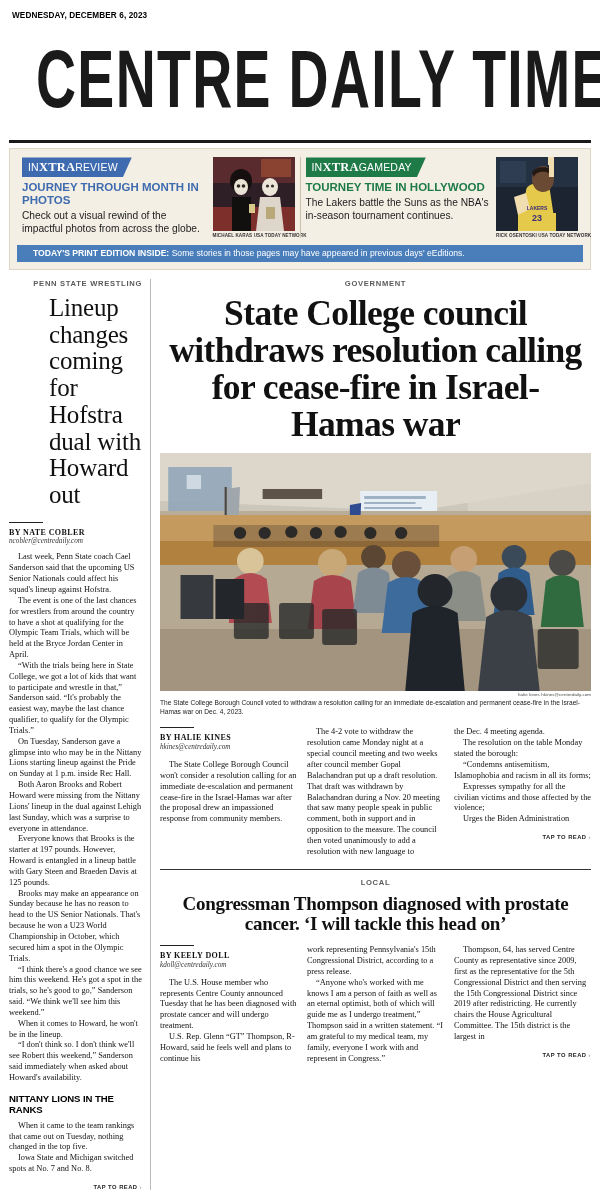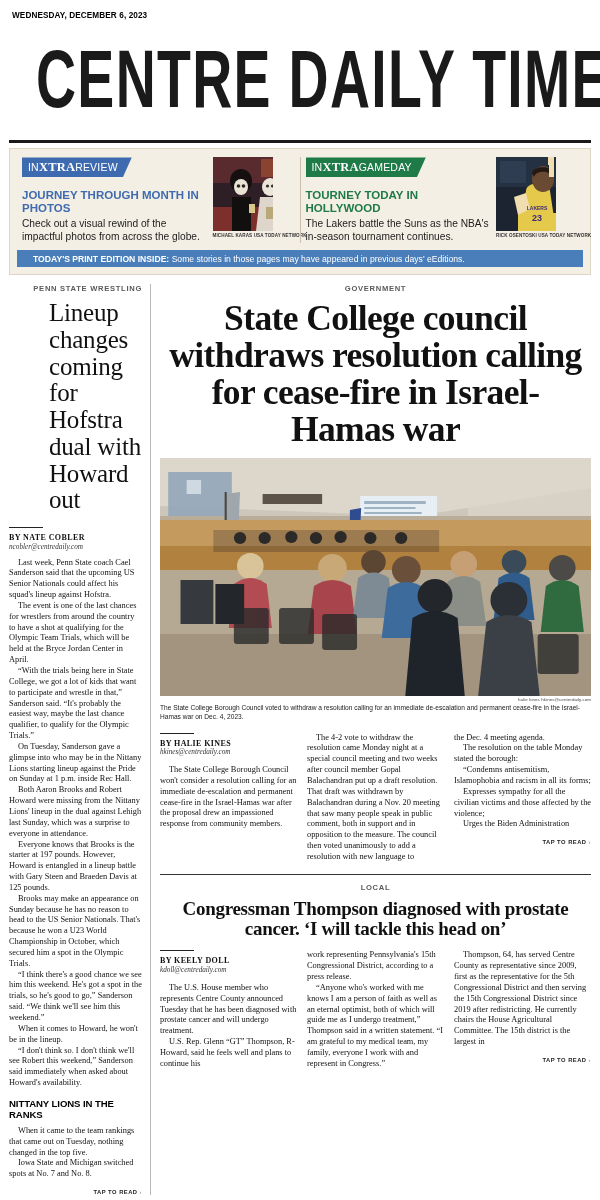--- a/index.html
+++ b/index.html
@@ -51,21 +51,21 @@
   .promo-text { flex: 1 1 auto; padding-right: 5px; min-width: 0; }
   .promo-flag {
     display: inline-block;
     color: #fff;
     font-family: "Liberation Sans", sans-serif;
     font-size: 10.5px;
     font-weight: bold;
     letter-spacing: 0.2px;
     padding: 2.5px 14px 2.5px 6px;
     position: relative;
-    margin-bottom: 12px;
+    margin-bottom: 4px;
     clip-path: polygon(0 0, 100% 0, calc(100% - 9px) 100%, 0 100%);
   }
   .promo-flag.review { background: #3e6bb0; }
   .promo-flag.gameday { background: #1e7a47; }
   .promo-flag .xtra { font-size: 12.5px; font-weight: bold; font-family: "Liberation Serif", serif; }
   .promo-flag .lite { font-weight: normal; }
   .promo-head {
     font-family: "Liberation Sans", sans-serif;
     font-weight: bold;
     font-size: 11.5px;
@@ -75,21 +75,21 @@
   .promo-head.review { color: #3e6bb0; }
   .promo-head.gameday { color: #1e7a47; }
   .promo-desc {
     font-family: "Liberation Sans", sans-serif;
     font-size: 10.2px;
     line-height: 1.22;
     color: #1c1c1c;
   }
   .promo-media { width: 82px; flex: 0 0 82px; }
   .promo-img {
-    width: 60px; height: 74px;
+    width: 82px; height: 74px;
     position: relative; overflow: hidden;
     background: #2a1c2b;
   }
   .promo-credit {
     font-family: "Liberation Sans", sans-serif;
     font-size: 4.6px;
     font-weight: bold;
     letter-spacing: 0.1px;
     color: #333;
     margin-top: 2px;
@@ -268,21 +268,21 @@
               <rect x="36" y="47" width="6" height="9" fill="#d8c88a"></rect>
             </svg>
           </div>
           <div class="promo-credit">MICHAEL KARAS  USA TODAY NETWORK</div>
         </div>
       </div>
 
       <div class="promo-card">
         <div class="promo-text">
           <div class="promo-flag gameday"><span class="lite">IN</span><span class="xtra">XTRA</span><span class="lite">GAMEDAY</span></div>
-          <div class="promo-head gameday">TOURNEY TODAY IN HOLLYWOOD</div>
+          <div class="promo-head gameday">TOURNEY TIME IN HOLLYWOOD</div>
           <div class="promo-desc">The Lakers battle the Suns as the NBA's in-season tournament continues.</div>
         </div>
         <div class="promo-media">
           <div class="promo-img">
             <svg width="82" height="74" viewBox="0 0 82 74">
               <rect width="82" height="74" fill="#1b2430"></rect>
               <rect x="0" y="0" width="82" height="30" fill="#243143"></rect>
               <rect x="4" y="4" width="26" height="22" fill="#2e3d52"></rect>
               <path d="M30 34 C30 24 52 24 54 34 L60 74 L22 74 Z" fill="#e4c94b"></path>
               <rect x="22" y="56" width="38" height="18" fill="#e4c94b"></rect>

